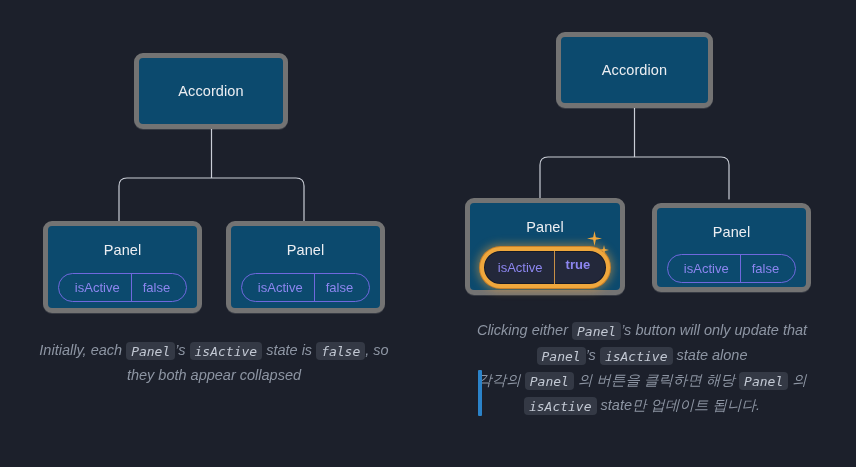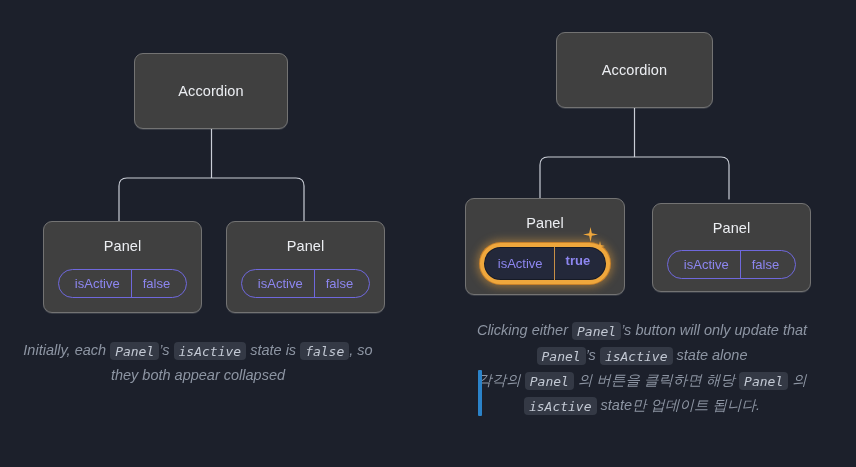--- a/index.html
+++ b/index.html
@@ -27,22 +27,22 @@
     height: 467px;
     width: 428px;
   }
   .diagram.left  { left: 0; }
   .diagram.right { left: 428px; }
 
   
   .node {
     position: absolute;
     box-sizing: border-box;
-    background: #404040;
-    border: 1px solid #737373;
+    background: #0c4a6e;
+    border: 5px solid #737373;
     border-radius: 9px;
     display: flex;
     flex-direction: column;
     align-items: center;
     box-shadow: 0 1px 0 rgba(255,255,255,0.12);
   }
   .node-title {
     font-size: 14.5px;
     color: #eceef2;
     letter-spacing: 0.1px;
@@ -188,21 +188,21 @@
     </div>
 
     <div class="node panel" style="left:226px; top:221px; width:159px; height:92px;">
       <span class="node-title">Panel</span>
       <div class="pill" style="margin-top:15px;">
         <span class="seg key">isActive</span>
         <span class="seg val">false</span>
       </div>
     </div>
 
-    <div class="caption" style="left:22px; top:338px; width:352px;">
+    <div class="caption" style="left:38px; top:338px; width:352px;">
       <span class="line">Initially, each <code>Panel</code>’s <code>isActive</code> state is <code>false</code>, so they both appear collapsed</span>
     </div>
   </div>
 
   <div class="diagram right">
 
     <div class="conn" style="left:75px; top:107px;">
       <svg width="300" height="95" viewBox="0 0 300 95">
         <path d="M 131.5 0 L 131.5 50" stroke="#c9cdd6" stroke-width="1.2" fill="none"></path>
         <path d="M 37 92 L 37 58 Q 37 50 45 50 L 218 50 Q 226 50 226 58 L 226 92" stroke="#c9cdd6" stroke-width="1.2" fill="none" stroke-linecap="round"></path>

